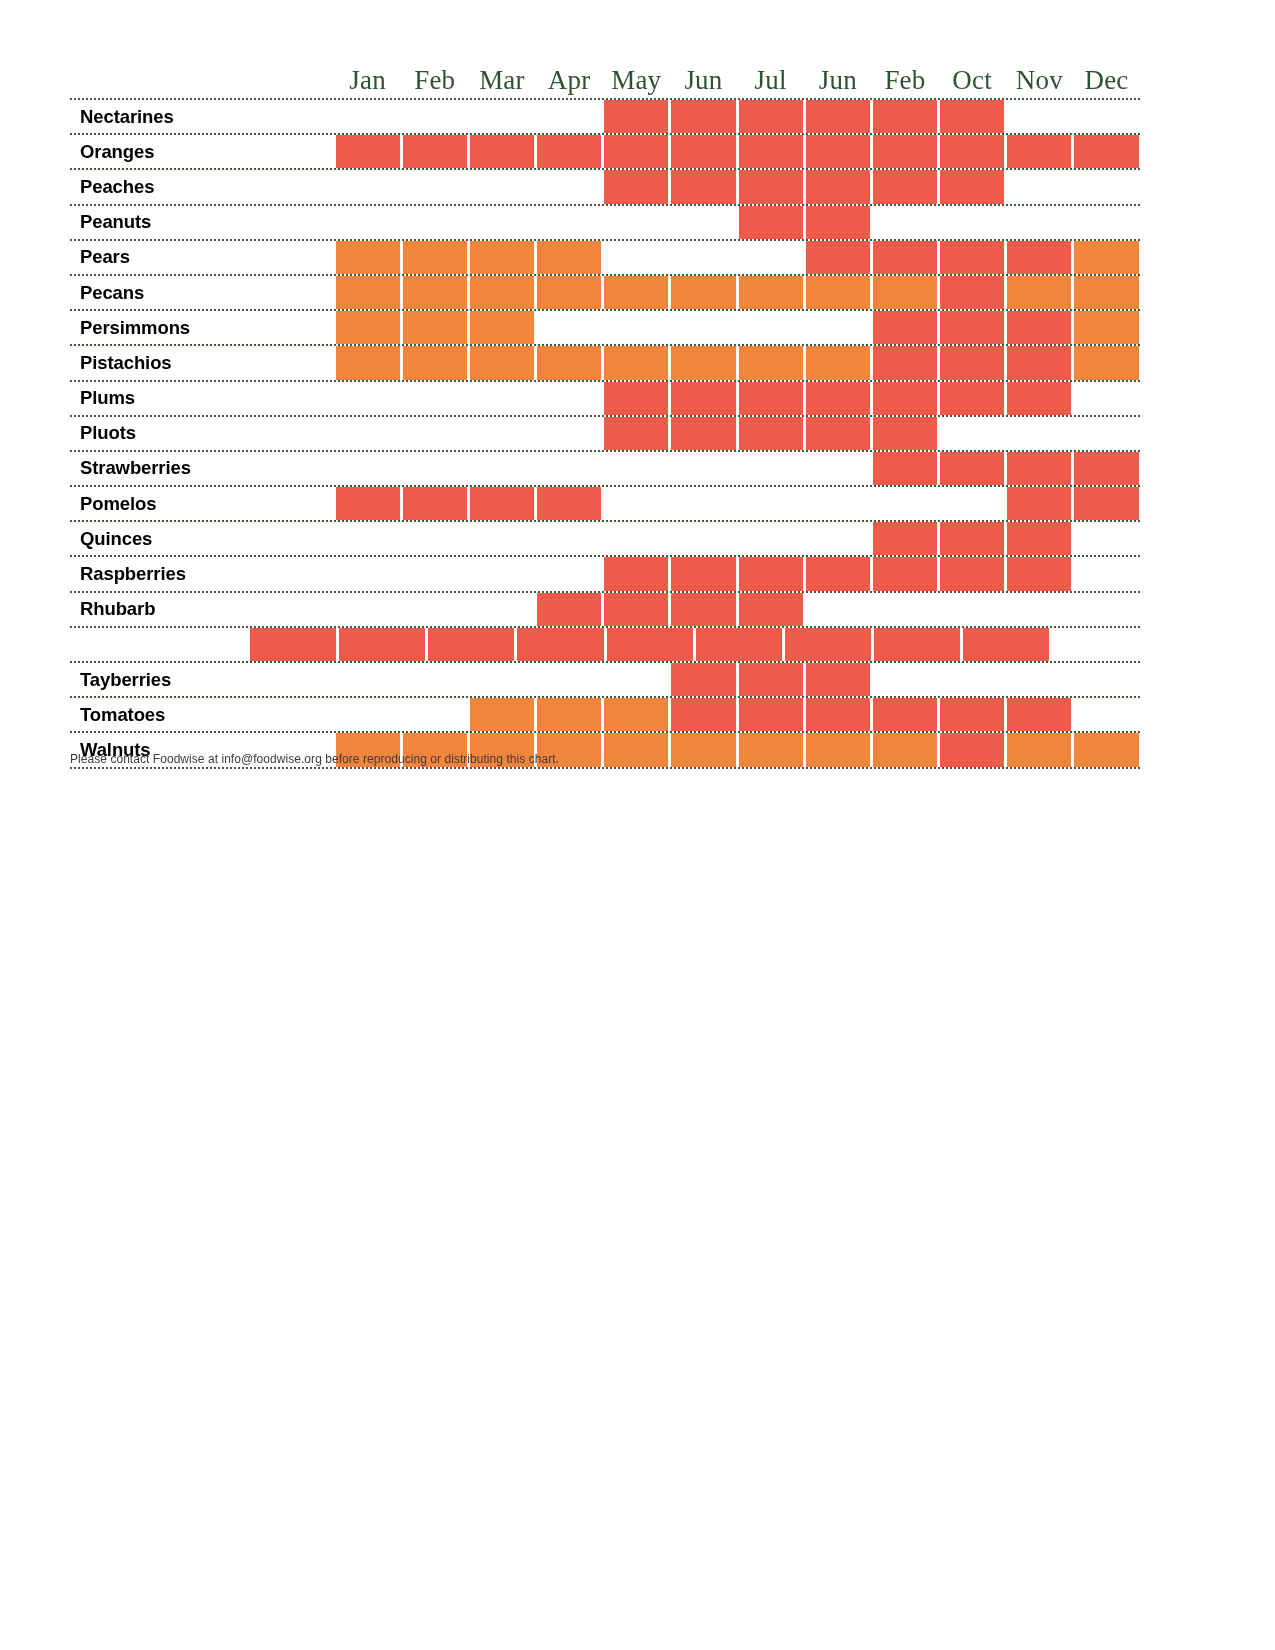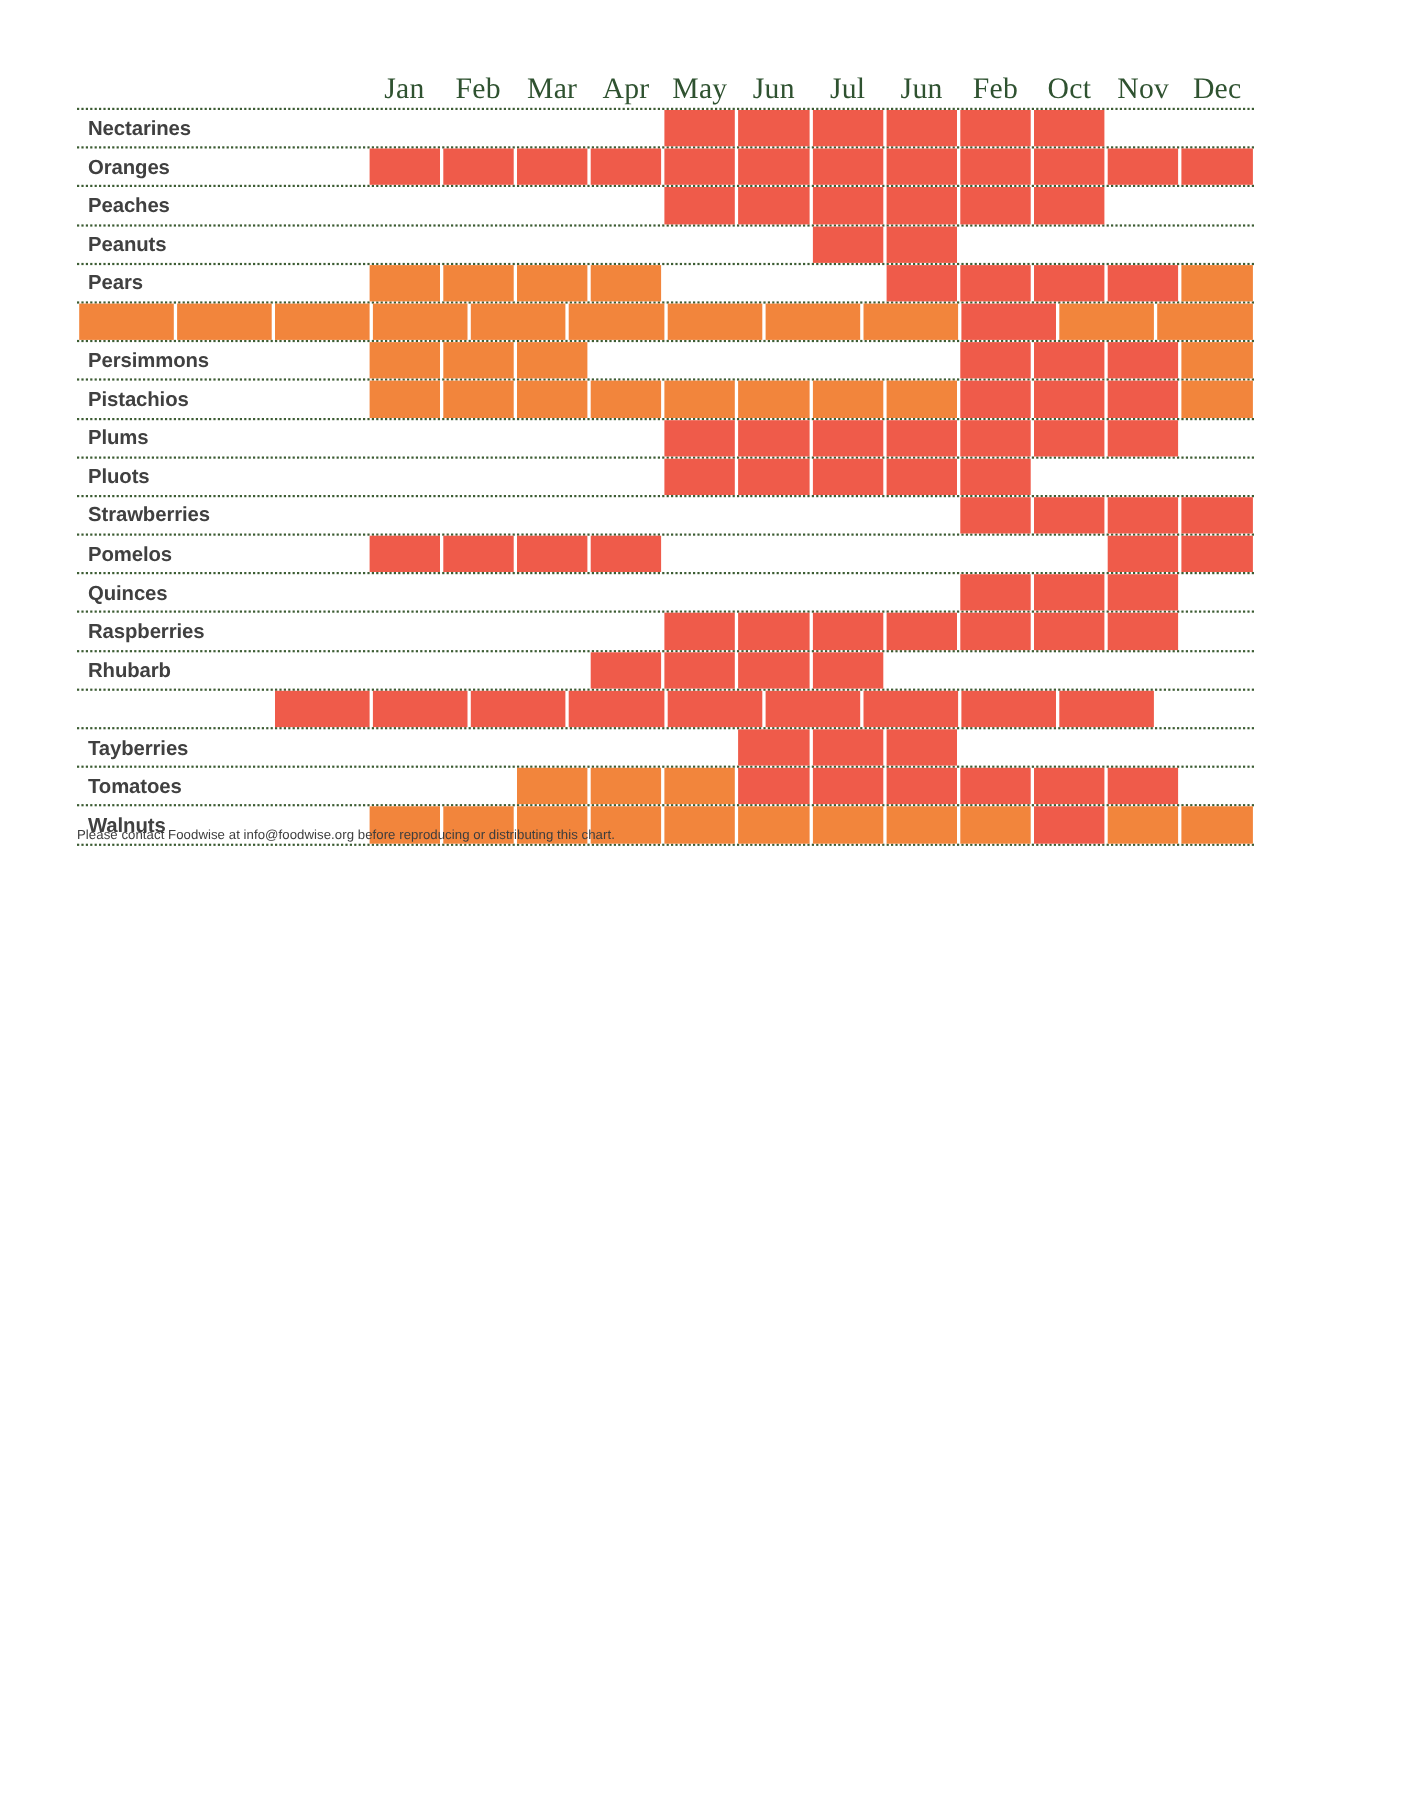--- a/index.html
+++ b/index.html
@@ -70,21 +70,21 @@
   .row-label {
     width: 264px;
     flex: 0 0 264px;
     display: flex;
     align-items: center;
     padding-left: 10px;
     box-sizing: border-box;
     font-family: "Liberation Sans", sans-serif;
     font-weight: bold;
     font-size: 18.5px;
-    color: #404040;
+    color: #000000;
     letter-spacing: -0.1px;
     white-space: nowrap;
   }
   .row-cells {
     flex: 1 1 auto;
     display: flex;
     position: relative;
   }
   .cell {
     flex: 1 1 0;
@@ -337,20 +337,21 @@
             </div>
             <div class="cell peak">
               <div class="fill"></div>
             </div>
             <div class="cell avail">
               <div class="fill"></div>
             </div>
           </div>
         </div>
         <div class="row">
+          <div class="row-label">Pecans</div>
           <div class="row-cells">
             <div class="cell avail">
               <div class="fill"></div>
             </div>
             <div class="cell avail">
               <div class="fill"></div>
             </div>
             <div class="cell avail">
               <div class="fill"></div>
             </div>

